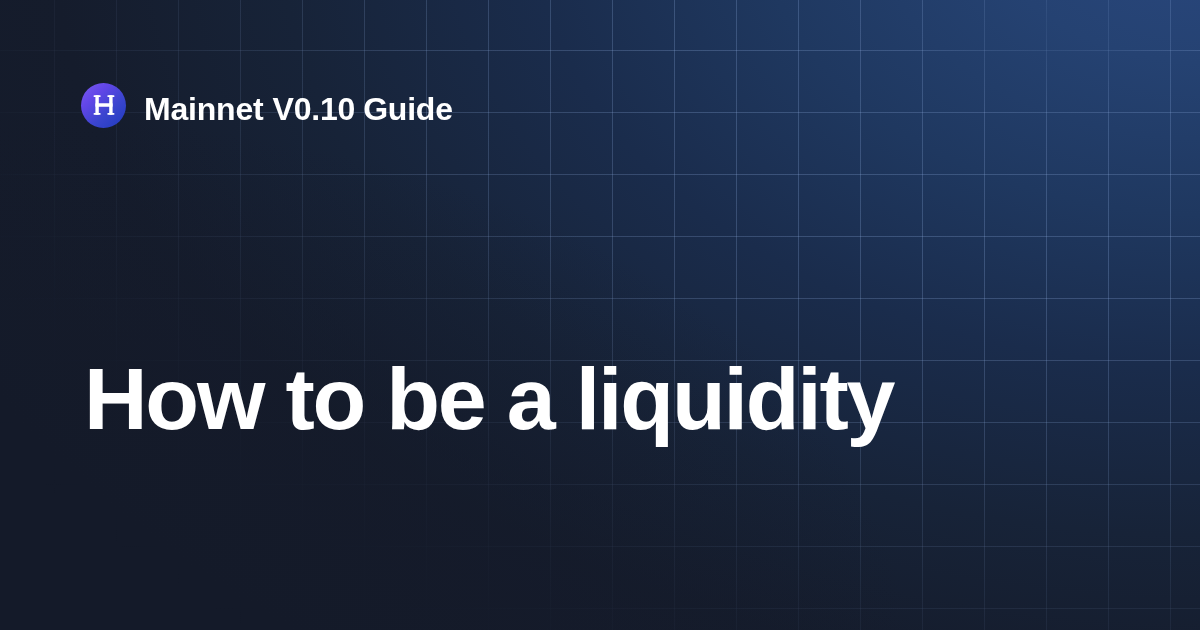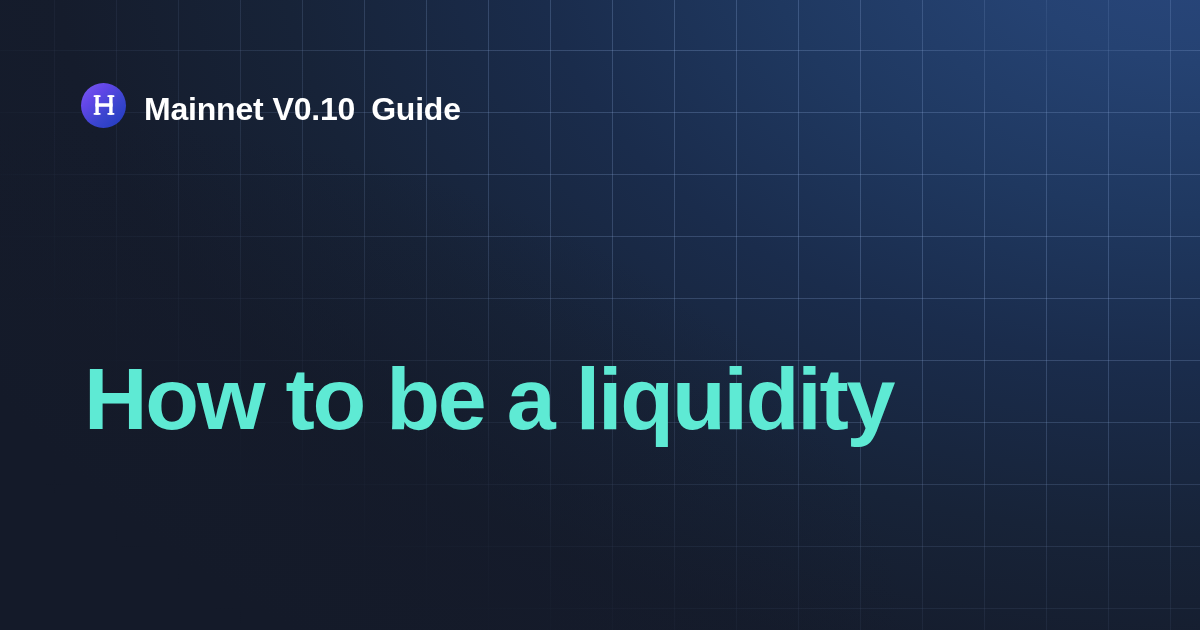--- a/index.html
+++ b/index.html
@@ -103,29 +103,29 @@
     display:flex;
     align-items:baseline;
     margin-left:18px;
     color:#FFFFFF;
     font-size:32px;
     font-weight:bold;
     letter-spacing:-0.2px;
     white-space:nowrap;
   }
   .header-version { margin-left:9px;margin-top:8px; }
-  .header-kind { margin-left:16px; }
+  .header-kind { margin-left:8px; }
 
   
   .headline {
     position:absolute;
     left:84px;
     top:352px;
     width:1000px;
-    color:#5eead4;
+    color:#ffffff;
     font-size:88px;
     line-height:93px;
     font-weight:bold;
     letter-spacing:-2.2px;
   }
   .headline-line { display:block; white-space:nowrap; }
 </style>
 </head>
 <body>
 

